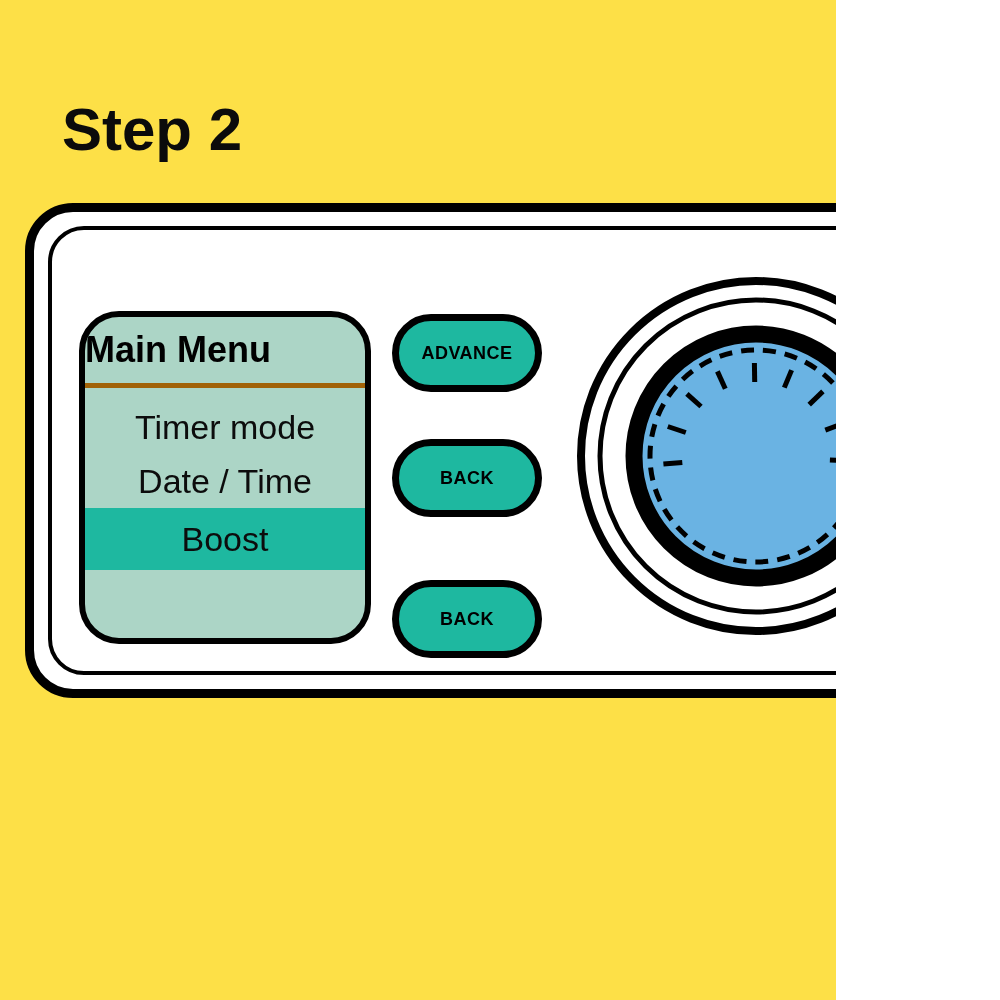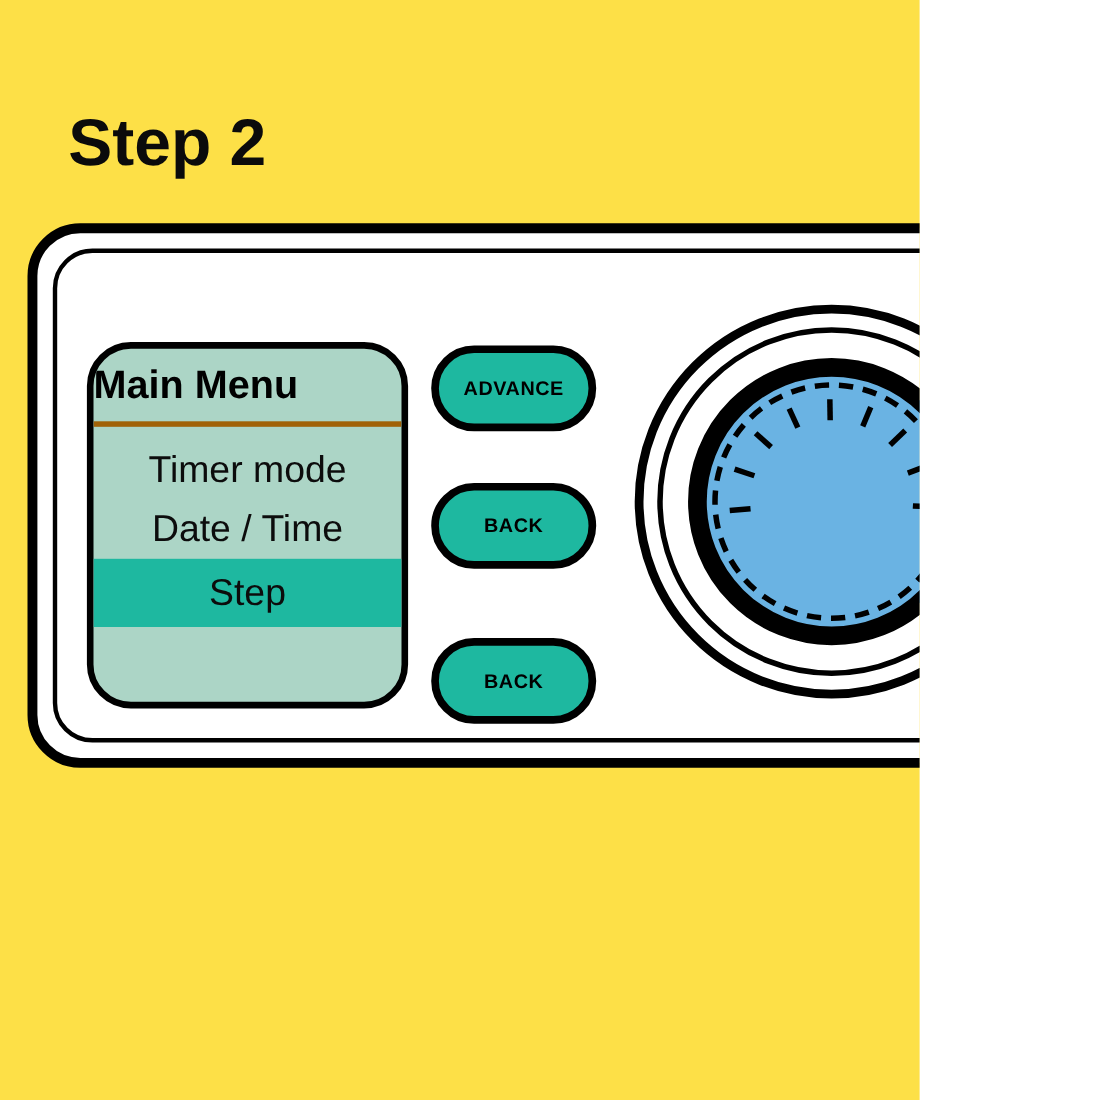--- a/index.html
+++ b/index.html
@@ -59,21 +59,21 @@
   <h1 class="step-title">Step 2</h1>
 
   <div class="panel">
     <div class="panel-inner"></div>
 
     <div class="screen">
       <div class="screen-header">Main Menu</div>
       <div class="screen-items">
           <div class="menu-row">Timer mode</div>
           <div class="menu-row">Date / Time</div>
-          <div class="menu-row selected">Step</div>
+          <div class="menu-row selected">Boost</div>
         </div>
     </div>
 
     <button class="pill pill-advance">ADVANCE</button>
     <button class="pill pill-menu">BACK</button>
     <button class="pill pill-back">BACK</button>
 
     <svg class="dial" width="380" height="380" viewBox="0 0 380 380">
       <circle cx="190" cy="190" r="175" fill="none" stroke="#000" stroke-width="8"></circle>
       <circle cx="190" cy="190" r="156" fill="none" stroke="#000" stroke-width="5"></circle>

